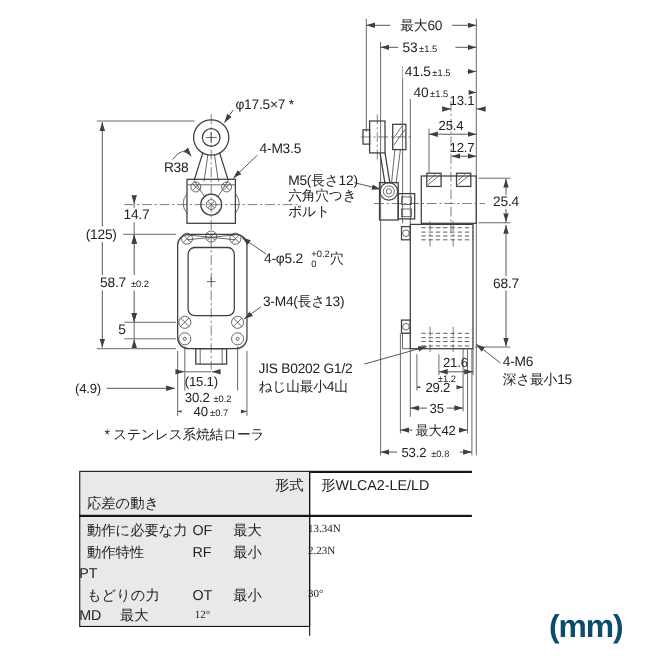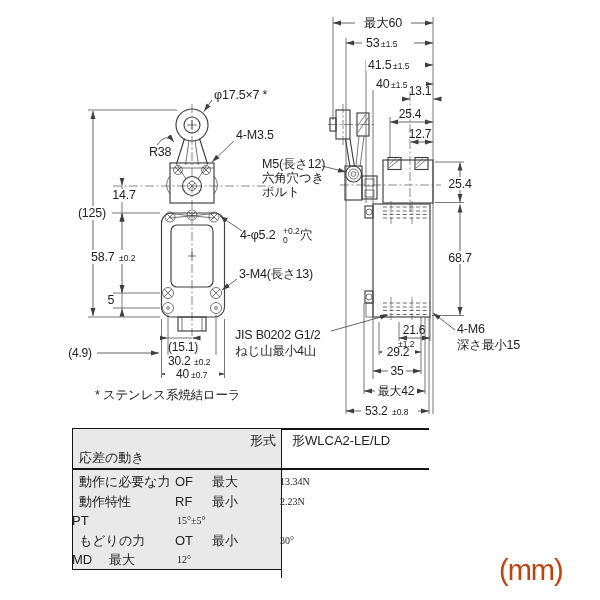--- a/index.html
+++ b/index.html
@@ -27,22 +27,22 @@
   .corner-top{position:absolute;right:153px;top:4px;}
   .corner-bottom{position:absolute;left:7px;top:21px;}
   .model{position:absolute;left:220px;top:4px;line-height:17px;}
   .op-rows{position:absolute;left:0;top:44px;width:357px;}
   .op-row{display:flex;height:19.6px;line-height:19.6px;}
   .op-row .nm{width:96px;padding-left:7px;}
   .op-row .cd{width:37px;}
   .op-row .ql{width:68px;}
   .op-row .vl{width:147px;text-align:left;
               font-family:"Liberation Serif",serif;font-size:10px;}
-  .mm-note{position:absolute;left:499px;top:554px;font-size:29px;font-weight:normal;
-           color:#c2410c;letter-spacing:-1px;}
+  .mm-note{position:absolute;left:499px;top:554px;font-size:29px;font-weight:bold;
+           color:#0c4a6e;letter-spacing:-1px;}
 </style>
 </head>
 <body>
 
 <div id="stage">
 
 <svg width="600" height="435" viewBox="0 0 600 435">
   <defs>
     <marker id="ar" markerWidth="9" markerHeight="7" refX="8" refY="3.5" orient="auto-start-reverse" markerUnits="userSpaceOnUse">
       <path d="M0,1 L8,3.5 L0,6 Z" fill="#3f3f3f"></path>
@@ -285,21 +285,20 @@
     </div>
     <div class="op-row">
       <span class="nm">動作特性</span>
       <span class="cd">RF</span>
       <span class="ql">最小</span>
       <span class="vl">2.23N</span>
     </div>
     <div class="op-row">
       <span class="cd">PT</span>
       <span class="ql"></span>
-      <span class="vl">15°±5°</span>
     </div>
     <div class="op-row">
       <span class="nm">もどりの力</span>
       <span class="cd">OT</span>
       <span class="ql">最小</span>
       <span class="vl">30°</span>
     </div>
     <div class="op-row">
       <span class="cd">MD</span>
       <span class="ql">最大</span>

